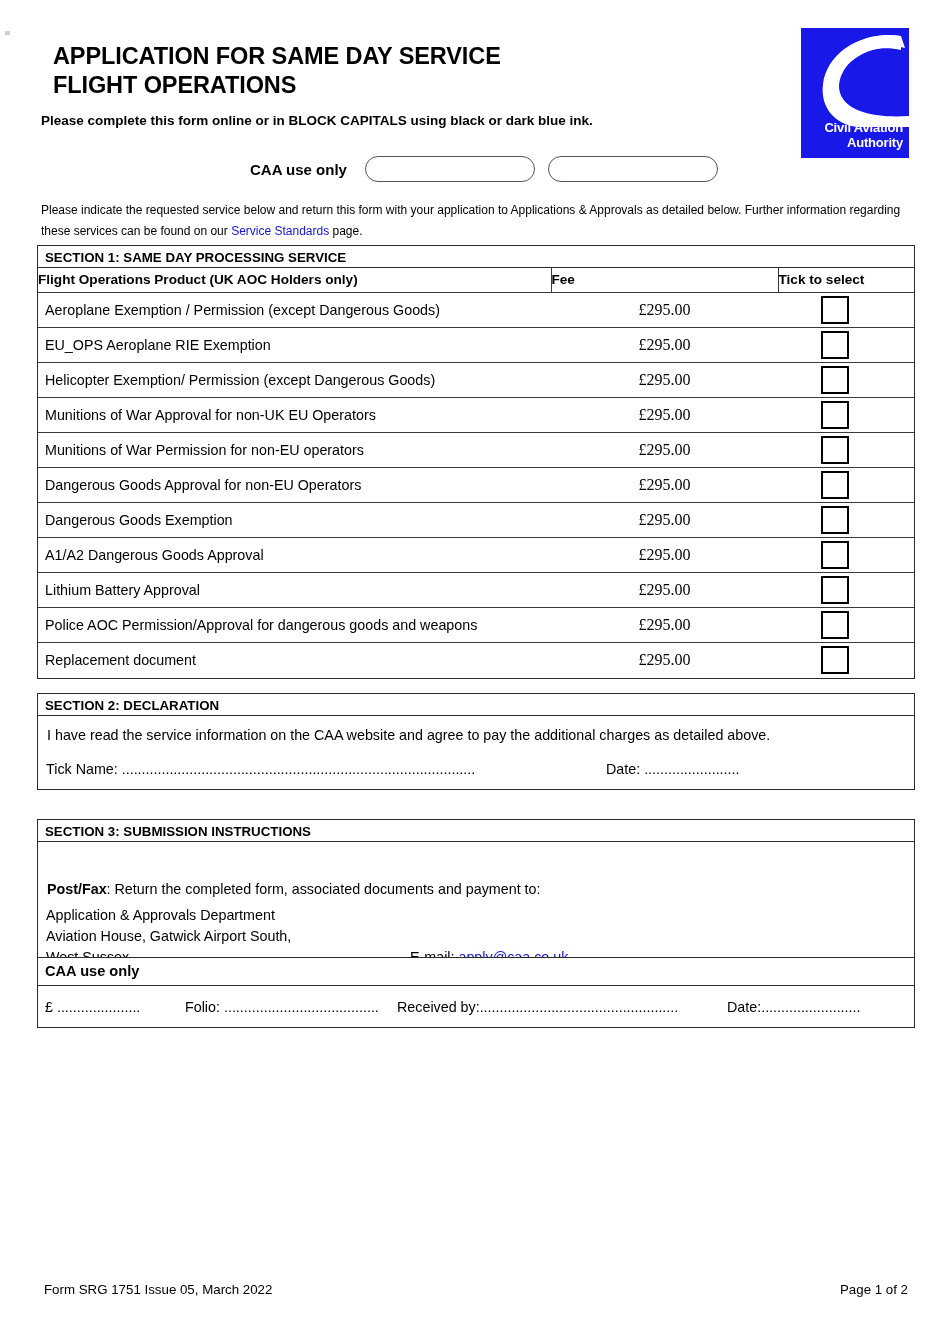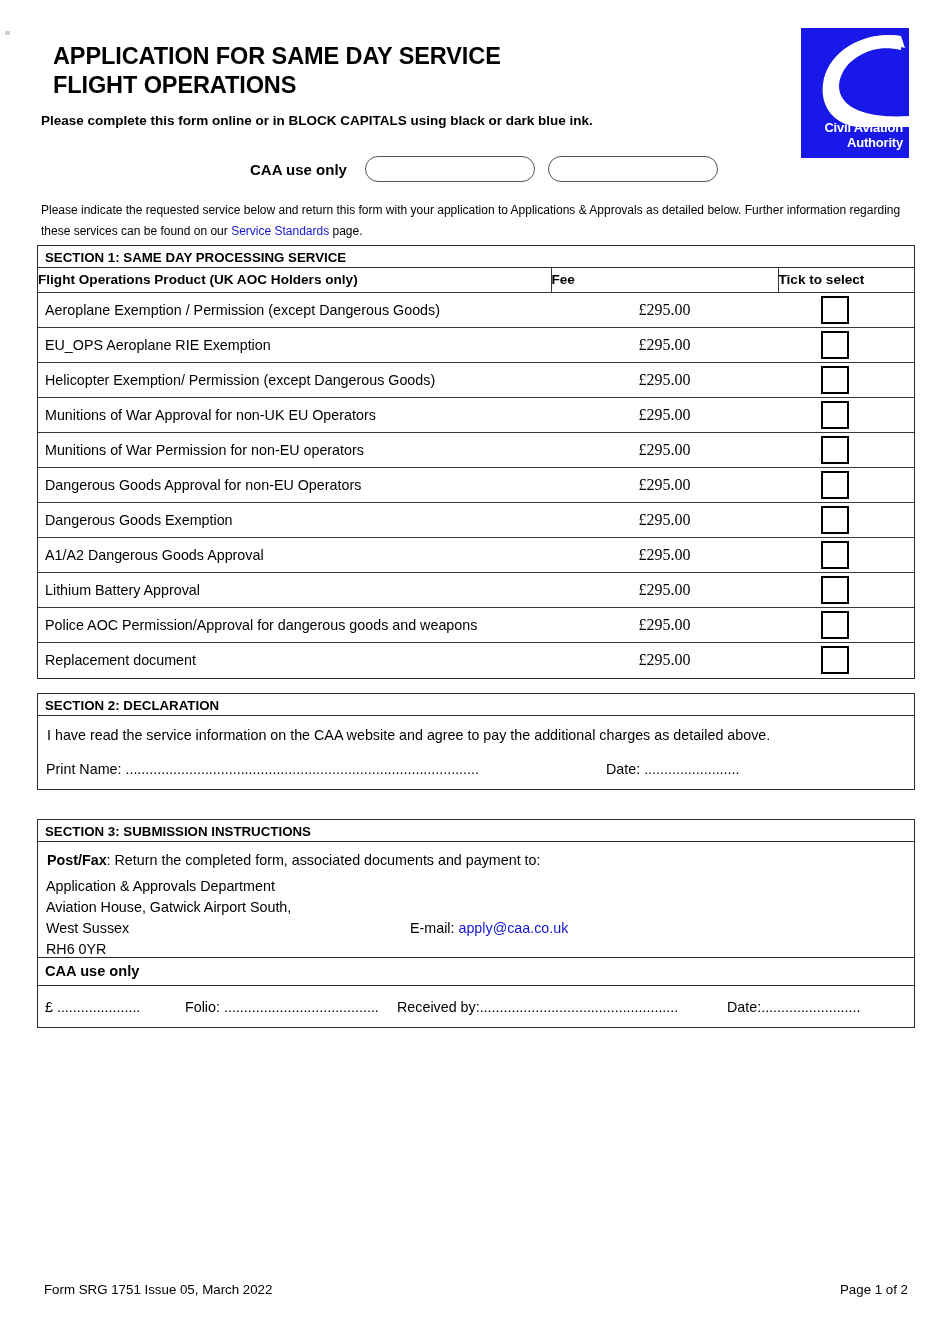--- a/index.html
+++ b/index.html
@@ -161,21 +161,21 @@
   #section2 .sig-line { font-size: 14.3px; padding-top: 15px; }
   #section2 .name-line {
     font-size: 14.3px;
     padding-top: 16px; padding-bottom: 4px;
     display: flex;
   }
   #section2 .name-line .nm { width: 560px; }
 
   
   #section3 { top: 819px; }
-  #section3 .postfax { font-size: 14.3px; padding: 3px 0 8px 1px; }
+  #section3 .postfax { font-size: 14.3px; padding: 3px 0 8px 1px; margin-top: 29px; }
   #section3 .postfax b { font-weight: bold; }
   .addr-grid { display: flex; }
   .addr-left { width: 364px; }
   .addr-right { padding-top: 42px; }
   .addr-left div, .addr-right div { font-size: 14.3px; line-height: 21px; }
 
   
   #caa-bottom { top: 957px; }
   #caa-bottom .cb-title {
     font-size: 14.6px; font-weight: bold;
@@ -339,21 +339,21 @@
           </tr>
         </tbody>
     </table>
   </div>
 
   <div class="sec-box" id="section2">
     <div class="sec-banner">SECTION 2: DECLARATION</div>
     <div class="sec-body">
       <div class="decl-text">I have read the service information on the CAA website and agree to pay the additional charges as detailed above.</div>
       <div class="name-line">
-        <span class="nm">Print Name: .........................................................................................</span>
+        <span class="nm">Tick Name: .........................................................................................</span>
         <span>Date: ........................</span>
       </div>
     </div>
   </div>
 
   <div class="sec-box" id="section3">
     <div class="sec-banner">SECTION 3: SUBMISSION INSTRUCTIONS</div>
     <div class="sec-body">
       <div class="postfax"><b>Post/Fax</b><span>: Return the completed form, associated documents and payment to:</span></div>
       <div class="addr-grid">

